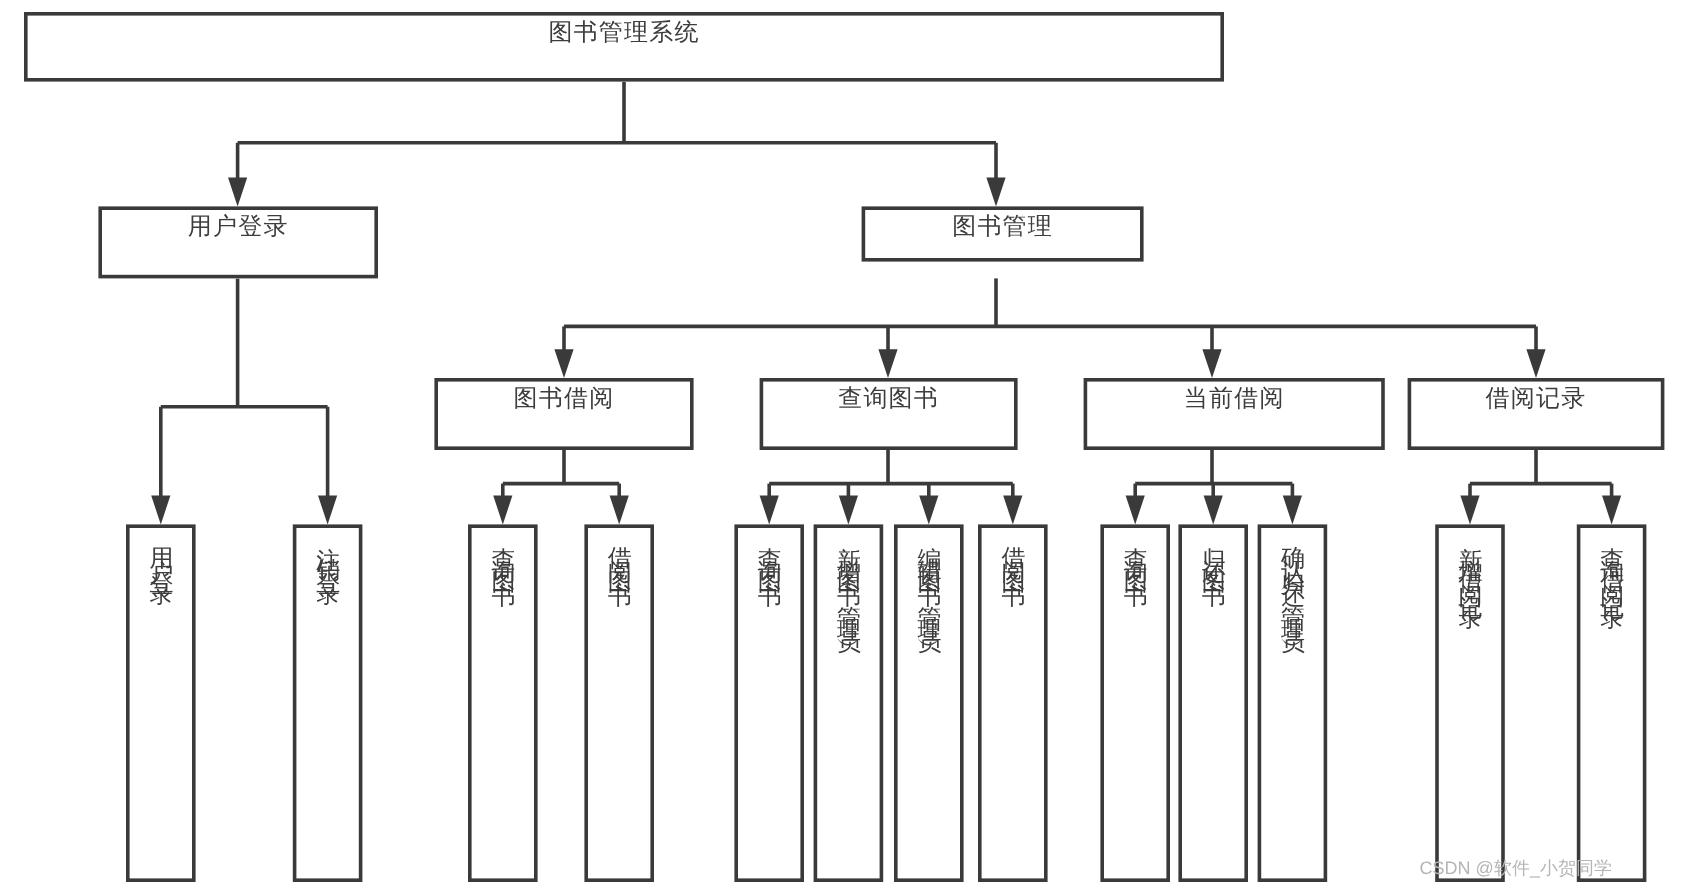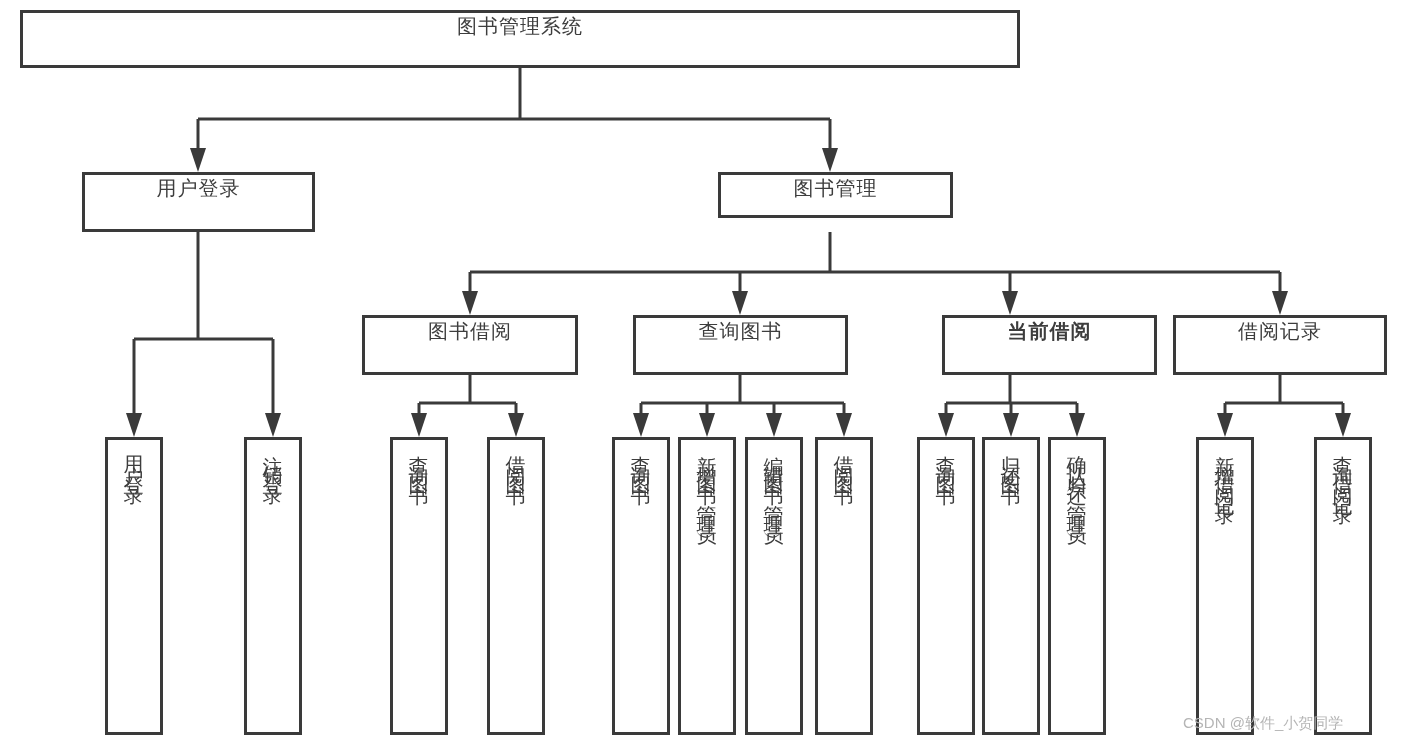--- a/index.html
+++ b/index.html
@@ -137,21 +137,21 @@
   <div class="node hbox" style="left:718px; top:172px; width:235px; height:46px;">
     <span>图书管理</span>
   </div>
 
   <div class="node hbox" style="left:362px; top:315px; width:216px; height:60px;">
     <span>图书借阅</span>
   </div>
   <div class="node hbox" style="left:633px; top:315px; width:215px; height:60px;">
     <span>查询图书</span>
   </div>
-  <div class="node hbox" style="left:942px; top:315px; width:215px; height:60px;font-weight:bold;">
+  <div class="node hbox" style="left:903px; top:315px; width:251px; height:60px;">
     <span>当前借阅</span>
   </div>
   <div class="node hbox" style="left:1173px; top:315px; width:214px; height:60px;">
     <span>借阅记录</span>
   </div>
 
   <div class="node vbox" style="left:105px; top:437px; width:58px; height:298px;">
     <span>用户登录</span>
   </div>
   <div class="node vbox" style="left:244px; top:437px; width:58px; height:298px;">

